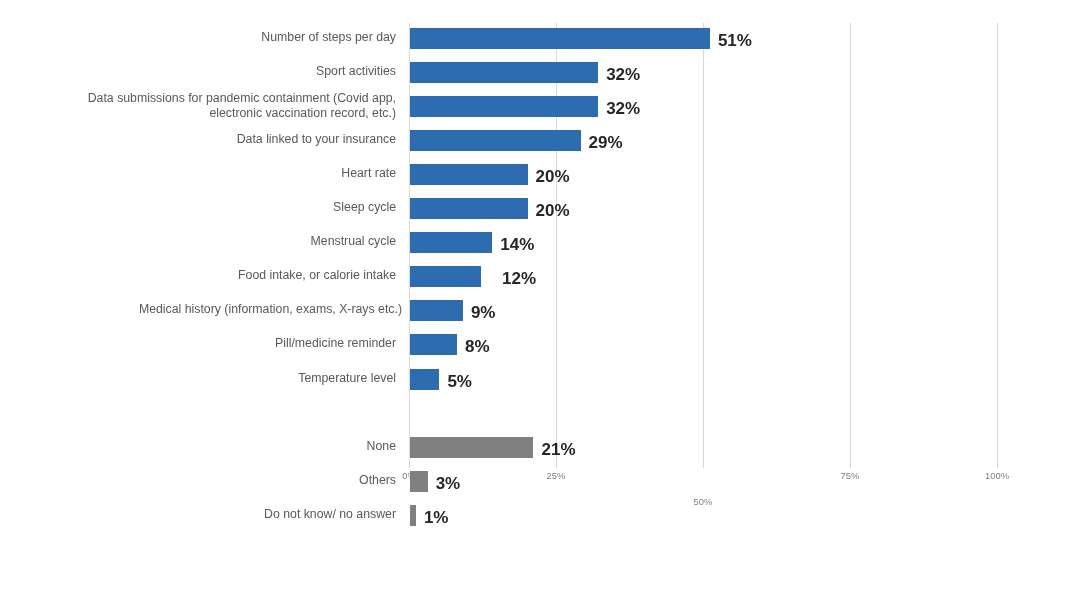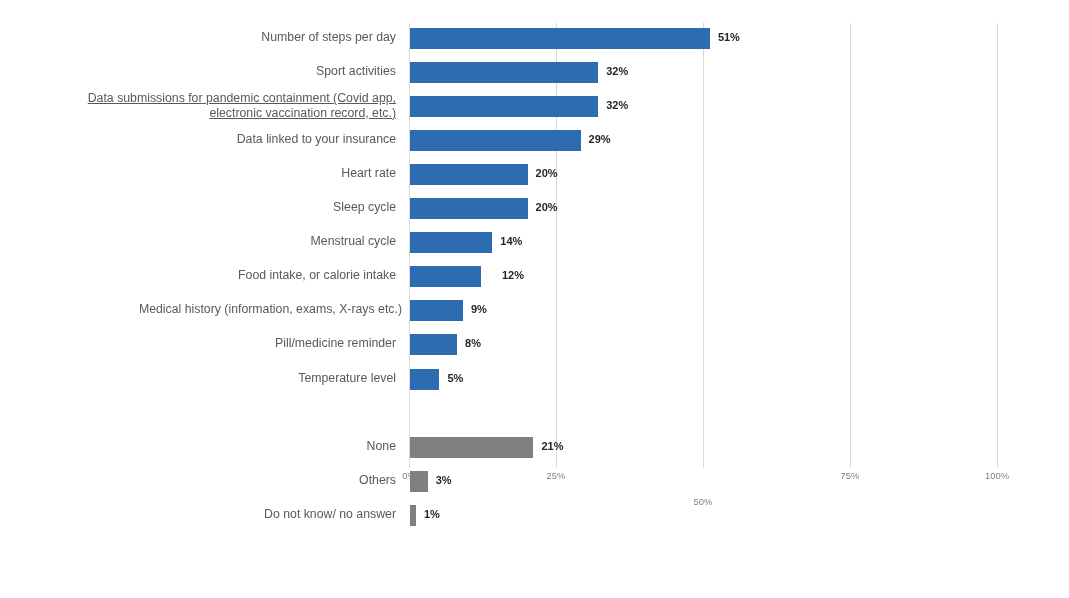--- a/index.html
+++ b/index.html
@@ -65,36 +65,35 @@
     font-size: 12.3px;
     line-height: 14.5px;
     color: #595959;
     white-space: pre-line;
   }
   .cat-label.single {
     top: 2px;
   }
   .cat-label.two-line {
     top: -5px;
-    text-decoration: underline;
   }
 
   .bar {
     position: absolute;
     left: 410px;
     top: 0;
     height: 21px;
   }
   .bar.series-main  { background: #2e6cb1; }
   .bar.series-other { background: #808080; }
 
   .bar-value {
     position: absolute;
     top: 3px;
-    font-size: 11px;
+    font-size: 17px;
     font-weight: bold;
     color: #262626;
     white-space: nowrap;
   }
 
   
   .x-axis {
     position: absolute;
     left: 409px;
     top: 470px;

